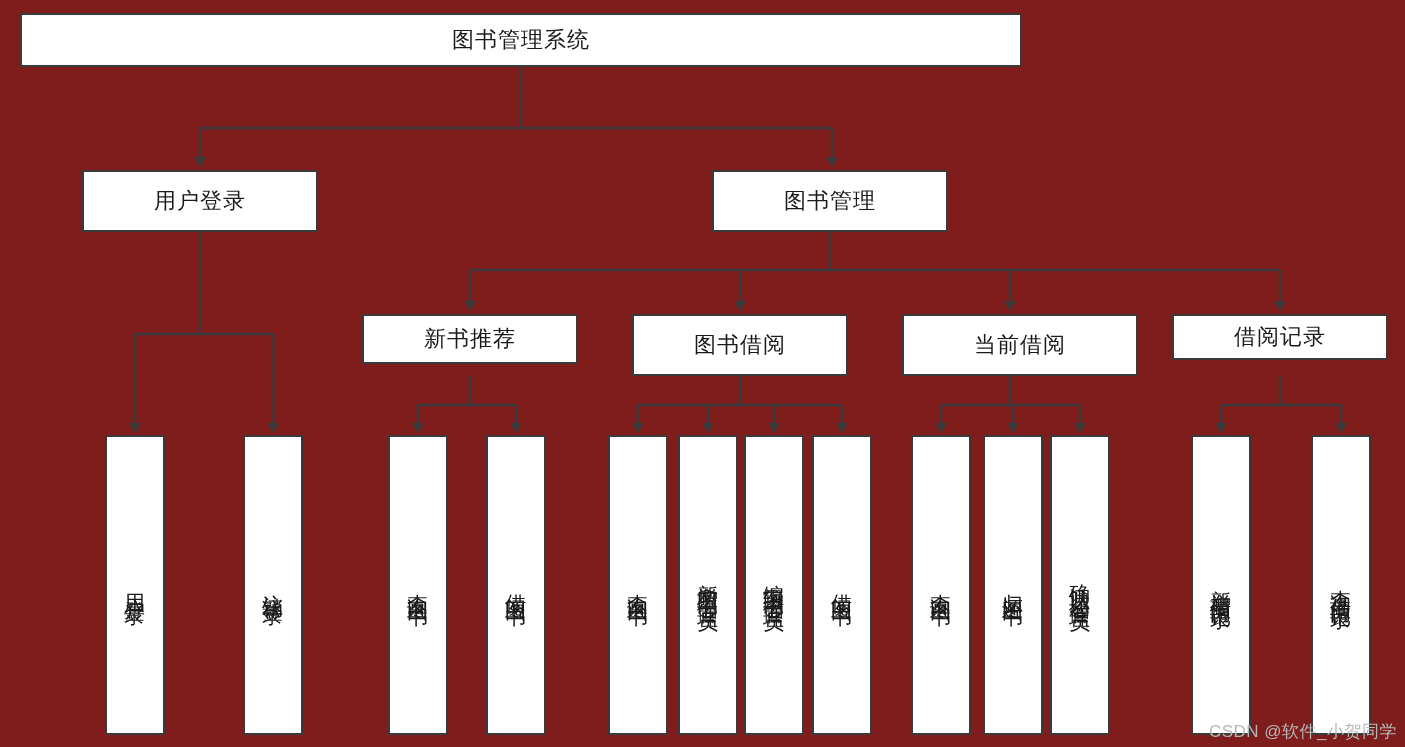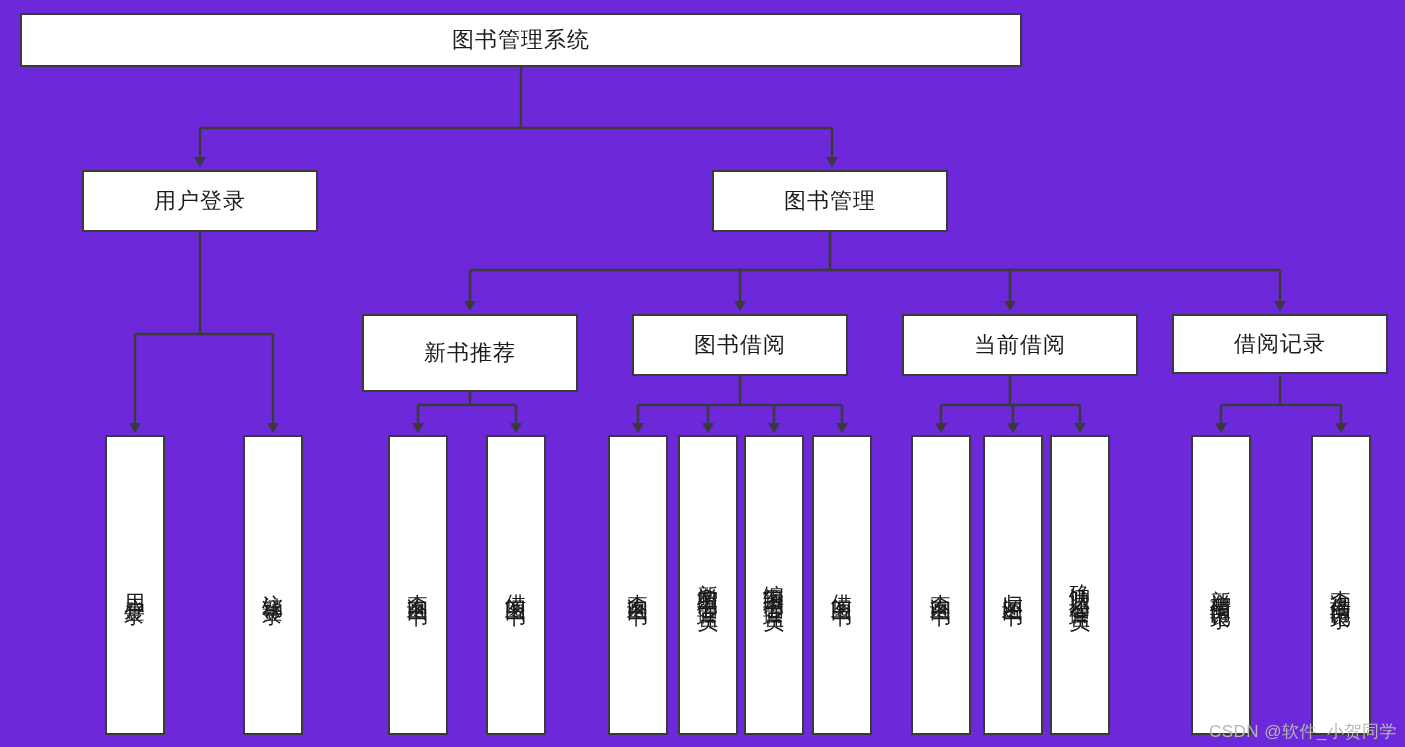--- a/index.html
+++ b/index.html
@@ -7,21 +7,21 @@
     padding: 0;
     background: #ffffff;
   }
   body {
     font-family: "Liberation Sans", "DejaVu Sans", sans-serif;
   }
   #canvas {
     position: relative;
     width: 1405px;
     height: 747px;
-    background: #6d28d9;
+    background: #7f1d1d;
     overflow: hidden;
   }
   .node {
     position: absolute;
     box-sizing: border-box;
     border: 2px solid #3a3a3a;
     background: #ffffff;
     display: flex;
     align-items: center;
     justify-content: center;
@@ -130,30 +130,30 @@
     <span class="htext">图书管理系统</span>
   </div>
 
   <div class="node h" id="node-l2-0" style="left: 82px; top: 170px; width: 236px; height: 62px;">
     <span class="htext">用户登录</span>
   </div>
   <div class="node h" id="node-l2-1" style="left: 712px; top: 170px; width: 236px; height: 62px;">
     <span class="htext">图书管理</span>
   </div>
 
-  <div class="node h" id="node-l3-0" style="left: 362px; top: 314px; width: 216px; height: 78px;">
+  <div class="node h" id="node-l3-0" style="left: 362px; top: 314px; width: 216px; height: 50px;">
     <span class="htext">新书推荐</span>
   </div>
   <div class="node h" id="node-l3-1" style="left: 632px; top: 314px; width: 216px; height: 62px;">
     <span class="htext">图书借阅</span>
   </div>
   <div class="node h" id="node-l3-2" style="left: 902px; top: 314px; width: 236px; height: 62px;">
     <span class="htext">当前借阅</span>
   </div>
-  <div class="node h" id="node-l3-3" style="left: 1172px; top: 314px; width: 216px; height: 60px;">
+  <div class="node h" id="node-l3-3" style="left: 1172px; top: 314px; width: 216px; height: 46px;">
     <span class="htext">借阅记录</span>
   </div>
 
   <div class="node v" id="node-leaf-0" style="left: 105px; top: 435px; width: 60px; height: 300px;">
     <span class="vtext">用户登录</span>
   </div>
   <div class="node v" id="node-leaf-1" style="left: 243px; top: 435px; width: 60px; height: 300px;">
     <span class="vtext">注销登录</span>
   </div>
   <div class="node v" id="node-leaf-2" style="left: 388px; top: 435px; width: 60px; height: 300px;">

